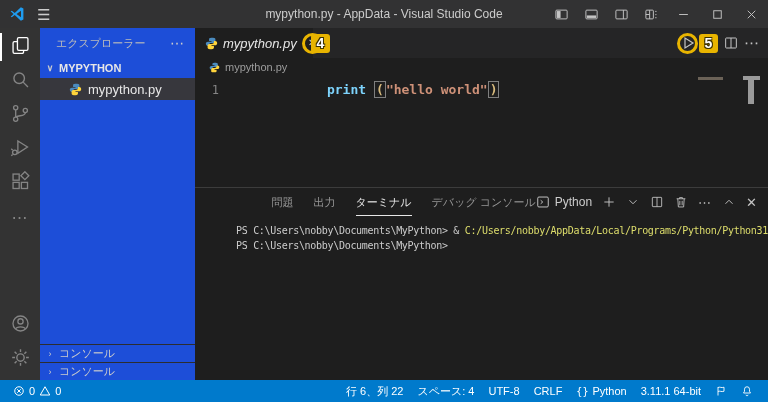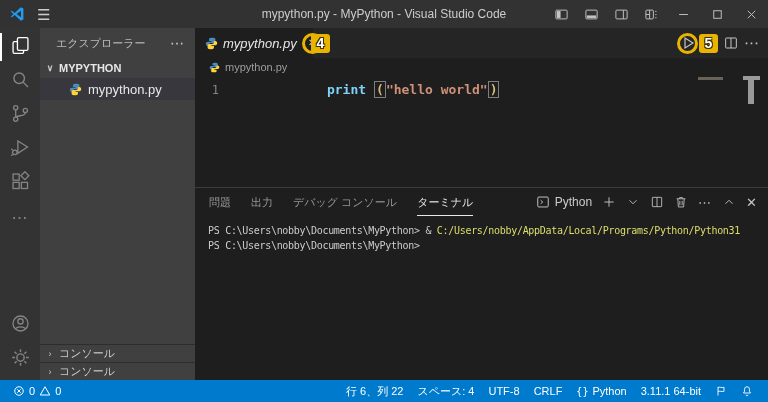--- a/index.html
+++ b/index.html
@@ -28,21 +28,21 @@
   .ab-item { height:34px; display:flex; align-items:center; justify-content:center;
     color:#858585; position:relative; }
   .ab-item.active { color:#ffffff; }
   .ab-item.active::before { content:""; position:absolute; left:0; top:3px; bottom:3px;
     width:2px; background:#ffffff; }
   .ab-item svg { width:21px; height:21px; }
   .ab-spacer { flex:1; }
   .ab-more { font-size:16px; color:#858585; letter-spacing:1px; }
 
   
-  .sidebar { flex:0 0 155px; background:#404040; display:flex; flex-direction:column;
+  .sidebar { flex:0 0 155px; background:#1d4ed8; display:flex; flex-direction:column;
     color:#cccccc; min-height:0; }
   .sb-header { height:30px; display:flex; align-items:center; padding:0 10px 0 16px;
     font-size:11px; color:#bbbbbb; }
   .sb-header-more { margin-left:auto; font-size:14px; color:#cccccc; letter-spacing:1px; }
   .sb-section { height:20px; display:flex; align-items:center; font-size:11px;
     font-weight:bold; color:#e7e7e7; padding-left:4px; gap:3px; }
   .sb-chevron { font-size:9px; color:#cccccc; width:12px; text-align:center; }
   .sb-file { height:22px; display:flex; align-items:center; gap:6px; padding-left:29px;
     background:#37373d; font-size:13px; color:#e8e8e8; }
   .sb-bottom { margin-top:auto; }
@@ -82,21 +82,21 @@
   .gutter { width:38px; text-align:right; font-size:12px; color:#858585; padding-right:14px; flex:none; }
   .code { font-size:13px; font-weight:bold; white-space:pre; }
   .kw { color:#7dd3fc; margin-right:8px; }
   .bracket { color:#d7ba7d; border:1px solid #7f7f7f; padding:0 1px; }
   .str { color:#ce9178; }
   .mini-dash { position:absolute; left:503px; top:1px; width:25px; height:3px; background:#6b6257; }
   .sbar-cap { position:absolute; left:548px; top:0; width:17px; height:4px; background:#9a9a9a; }
   .sbar-bar { position:absolute; left:553px; top:4px; width:6px; height:24px; background:#9a9a9a; }
 
   
-  .panel { flex:1 1 auto; border-top:1px solid #3c3c3c; display:flex; flex-direction:column; min-height:0; }
+  .panel { flex:1 1 auto; border-top:1px solid #3c3c3c; display:flex; flex-direction:column; min-height:0;align-items:flex-end; }
   .panel-header { flex:0 0 28px; display:flex; align-items:center; }
   .panel-tabs { display:flex; gap:20px; padding-left:14px; }
   .panel-tab { font-size:11px; color:#969696; padding:6px 0 5px; }
   .panel-tab.active { color:#e7e7e7; border-bottom:1px solid #e7e7e7; }
   .panel-actions { margin-left:auto; display:flex; align-items:center; gap:10px; padding-right:10px; color:#c5c5c5; }
   .pa-icon { display:flex; align-items:center; }
   .pa-icon svg { width:14px; height:14px; }
   .shell-label { display:flex; align-items:center; gap:5px; font-size:12px; color:#cccccc; }
   .pa-close, .pa-more { font-size:13px; letter-spacing:1px; }
 
@@ -123,21 +123,21 @@
 
   <div class="titlebar">
     <div class="tb-left">
       <span style="display:flex;">
         <svg width="16" height="16" viewBox="0 0 24 24">
             <path fill="#1f9cf0" d="M17.8 2 8.6 10.4 4.3 7.1 2.4 8l4.4 4-4.4 4 1.9.9 4.3-3.3L17.8 22l3.8-1.7V3.7L17.8 2zm.2 5.1v9.8L11.3 12 18 7.1z"></path>
           </svg>
       </span>
       <span class="menu-glyph">☰</span>
     </div>
-    <div class="tb-title">mypython.py - MyPython - Visual Studio Code</div>
+    <div class="tb-title">mypython.py - AppData - Visual Studio Code</div>
     <div class="tb-right">
       <span class="tb-btn">
         <svg viewBox="0 0 24 24" fill="none" stroke="currentColor" stroke-width="1.5">
             <rect x="3" y="5" width="18" height="14" rx="1.5"></rect>
             <rect x="4.5" y="6.5" width="6" height="11" fill="currentColor" stroke="none"></rect>
           </svg>
       </span>
       <span class="tb-btn">
         <svg viewBox="0 0 24 24" fill="none" stroke="currentColor" stroke-width="1.5">
             <rect x="3" y="5" width="18" height="14" rx="1.5"></rect>
@@ -319,22 +319,22 @@
         <div class="mini-dash"></div>
         <div class="sbar-cap"></div>
         <div class="sbar-bar"></div>
       </div>
 
       <div class="panel">
         <div class="panel-header">
           <div class="panel-tabs">
             <span class="panel-tab">問題</span>
             <span class="panel-tab">出力</span>
+            <span class="panel-tab active">ターミナル</span>
             <span class="panel-tab">デバッグ コンソール</span>
-            <span class="panel-tab active">ターミナル</span>
           </div>
           <div class="panel-actions">
             <span class="shell-label">
               <span class="pa-icon">
                 <svg viewBox="0 0 24 24" fill="none" stroke="currentColor" stroke-width="1.6">
                     <rect x="3" y="3.5" width="18" height="17" rx="2"></rect>
                     <path d="M8 9l3.5 3L8 15"></path>
                   </svg>
               </span>
               <span>Python</span>

